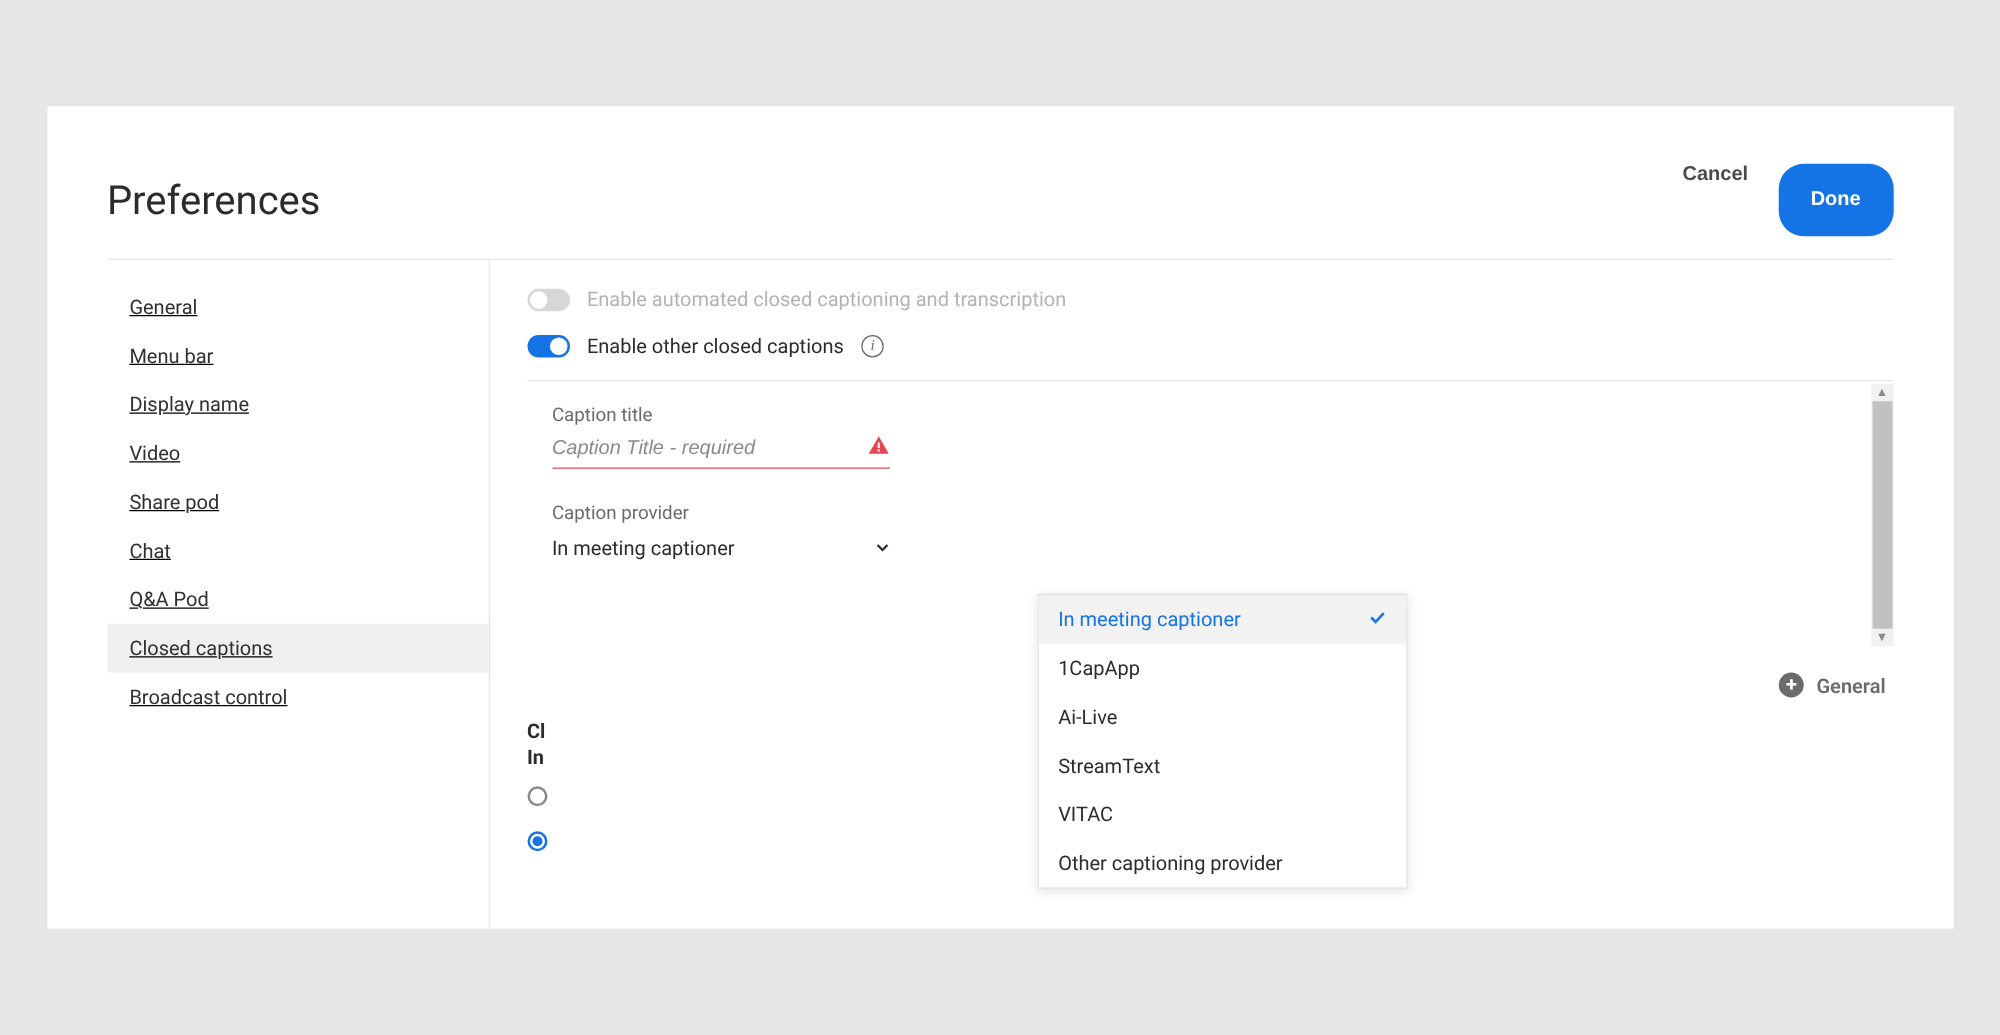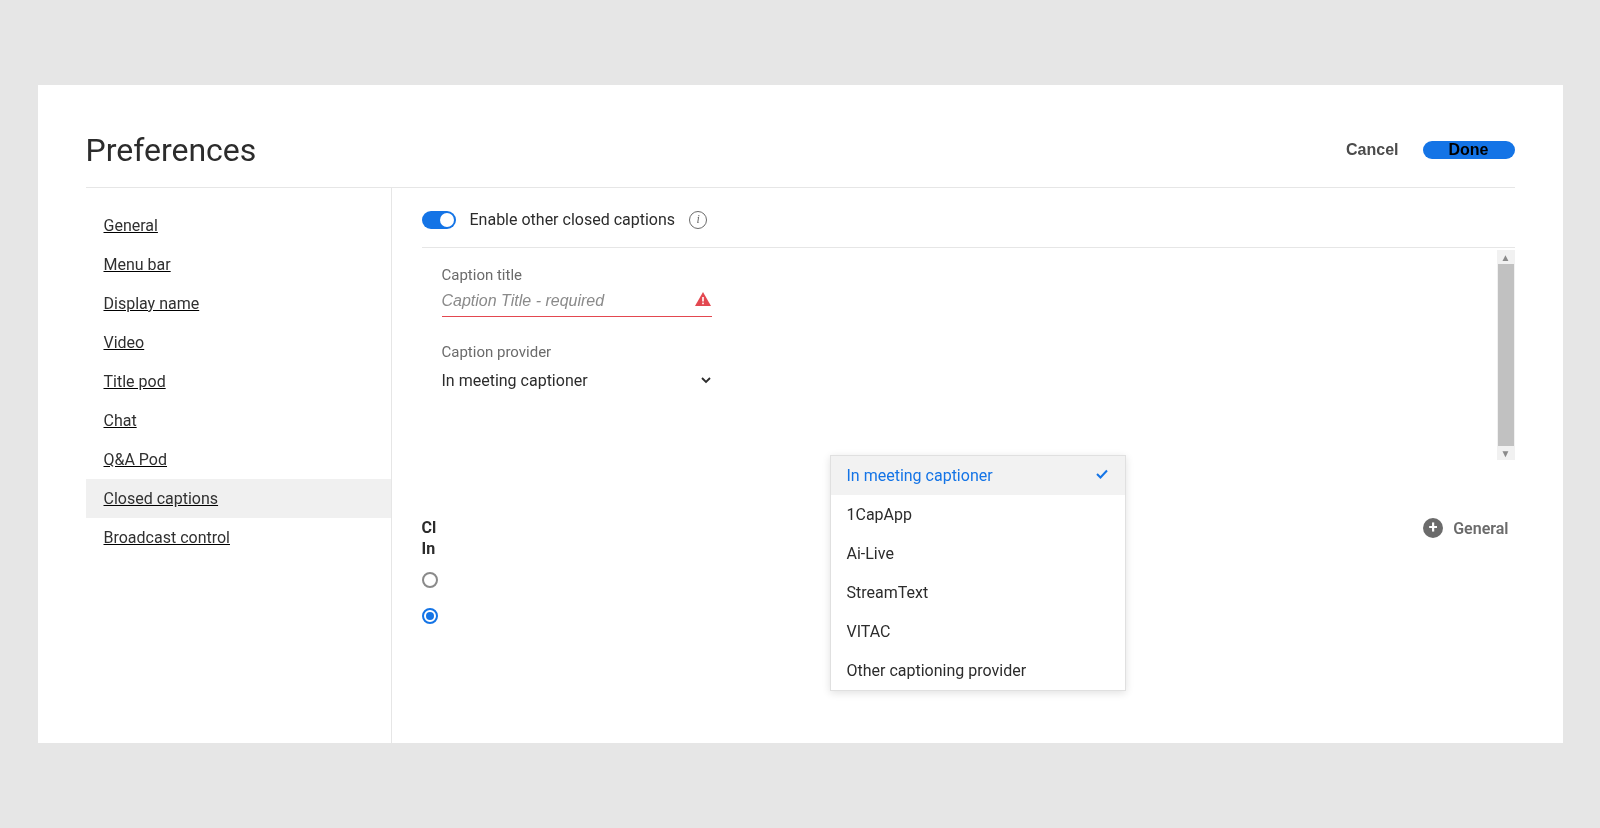--- a/index.html
+++ b/index.html
@@ -41,25 +41,25 @@
     font-size: 16px;
     color: #4b4b4b;
     background: none;
     border: none;
     font-weight: 600;
     cursor: pointer;
   }
   .done-btn {
     font-size: 16px;
     font-weight: 700;
-    color: #000000;
+    color: #ffffff;
     background: #1474e6;
     border: none;
     border-radius: 20px;
-    padding: 0 26px;
+    padding: 20px 26px;
     cursor: pointer;
   }
   .body {
     display: flex;
     flex: 1;
     overflow: hidden;
   }
   .sidebar {
     width: 306px;
     border-right: 1px solid #e6e6e6;
@@ -305,29 +305,35 @@
       <button class="done-btn">Done</button>
     </div>
   </div>
 
   <div class="body">
     <nav class="sidebar">
       <div class="sidebar-item">General</div>
       <div class="sidebar-item">Menu bar</div>
       <div class="sidebar-item">Display name</div>
       <div class="sidebar-item">Video</div>
-      <div class="sidebar-item">Title pod</div>
+      <div class="sidebar-item">Share pod</div>
       <div class="sidebar-item">Chat</div>
       <div class="sidebar-item">Q&amp;A Pod</div>
       <div class="sidebar-item active">Closed captions</div>
       <div class="sidebar-item">Broadcast control</div>
     </nav>
 
     <div class="main">
 
+      <div class="toggle-row">
+        <div class="toggle off">
+          <div class="toggle-knob"></div>
+        </div>
+        <span class="toggle-label disabled">Enable automated closed captioning and transcription</span>
+      </div>
 
       <div class="toggle-row">
         <div class="toggle on">
           <div class="toggle-knob"></div>
         </div>
         <span class="toggle-label enabled">Enable other closed captions</span>
         <span class="info-icon">i</span>
       </div>
 
       <div class="caption-scroll">

